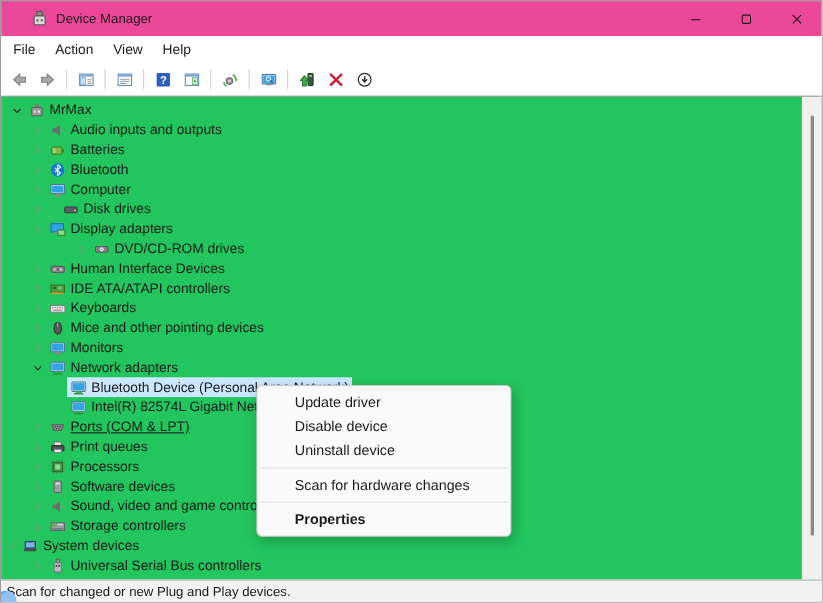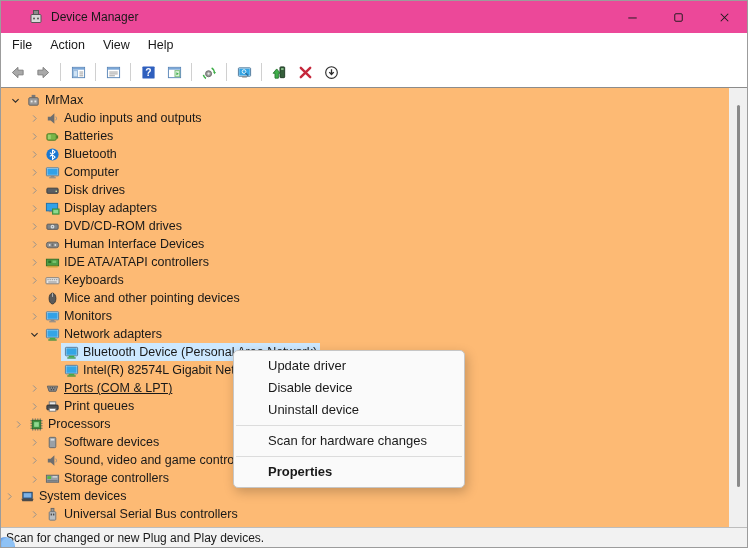--- a/index.html
+++ b/index.html
@@ -19,21 +19,21 @@
   .menubar{height:24px;display:flex;align-items:center;padding-left:2px;background:#fff;}
   .mb-item{padding:3px 9px;font-size:12.5px;color:#191919;}
 
   
   .toolbar{height:30px;display:flex;align-items:center;padding-left:3px;background:#fff;border-bottom:1px solid #8c8c8c;}
   .tb-btn{width:24px;height:24px;display:flex;align-items:center;justify-content:center;margin:0 1px;}
   .tb-btn svg{width:17px;height:17px;}
   .tb-sep{width:1px;height:18px;background:#d0d0d0;margin:0 4px;}
 
   
-  .content{position:relative;height:439px;background:#fdba74;}
+  .content{position:relative;height:439px;background:#22c55e;}
   .tree{padding-top:3px;}
   .tree-row{height:18px;display:flex;align-items:center;font-size:12.5px;color:#191919;white-space:nowrap;}
   .tw{width:16px;height:16px;flex:0 0 16px;display:flex;align-items:center;justify-content:center;}
   .tw svg{width:11px;height:11px;}
   .row-inner{display:flex;align-items:center;height:18px;}
   .row-inner.selected{background:var(--sel,#cce8ff);}
   .ticon{width:16px;height:16px;flex:0 0 16px;margin:0 2px 0 2px;display:flex;align-items:center;justify-content:center;}
   .ticon svg{width:15px;height:15px;}
   .tlabel{padding:0 3px 0 2px;}
 
@@ -287,21 +287,21 @@
               <svg viewBox="0 0 16 16">
                 <rect x="1.5" y="3" width="13" height="8.5" rx="0.5" fill="#cfe8f7" stroke="#4d789a"></rect>
                 <rect x="2.5" y="4" width="11" height="6.5" fill="#31a1e8"></rect>
                 <rect x="6" y="11.5" width="4" height="1.4" fill="#8a8a8a"></rect>
                 <rect x="4.5" y="13" width="7" height="1.2" fill="#8a8a8a"></rect>
               </svg>
             </span>
             <span class="tlabel">Computer</span>
           </span>
         </div>
-        <div class="tree-row" style="padding-left: 25px;">
+        <div class="tree-row" style="padding-left: 25px; gap: 12px;">
           <span class="tw">
             <svg viewBox="0 0 16 16">
               <path d="M6 3.5l4.5 4.5L6 12.5" fill="none" stroke="#8f8f8f" stroke-width="1.4"></path>
             </svg>
           </span>
           <span class="row-inner">
             <span class="ticon">
               <svg viewBox="0 0 16 16">
                 <rect x="2" y="5.5" width="12" height="5.5" rx="1" fill="#5b5f63" stroke="#3a3d40"></rect>
                 <circle cx="12" cy="8.8" r="0.9" fill="#cfe3a0"></circle>
@@ -322,21 +322,21 @@
               <svg viewBox="0 0 16 16">
                 <rect x="1.5" y="2.5" width="12" height="8" fill="#31a1e8" stroke="#1d6fa8"></rect>
                 <rect x="4" y="10.5" width="5" height="1.4" fill="#8a8a8a"></rect>
                 <rect x="8" y="8.5" width="7" height="5.5" fill="#5cb85c" stroke="#3c8a3c"></rect>
                 <rect x="9" y="9.5" width="5" height="3.5" fill="#8fd98f"></rect>
               </svg>
             </span>
             <span class="tlabel">Display adapters</span>
           </span>
         </div>
-        <div class="tree-row" style="padding-left: 25px;">
+        <div class="tree-row" style="padding-left: 25px; margin-left: 40px;">
           <span class="tw">
             <svg viewBox="0 0 16 16">
               <path d="M6 3.5l4.5 4.5L6 12.5" fill="none" stroke="#8f8f8f" stroke-width="1.4"></path>
             </svg>
           </span>
           <span class="row-inner">
             <span class="ticon">
               <svg viewBox="0 0 16 16">
                 <rect x="2" y="5.5" width="12" height="5.5" rx="1" fill="#808487" stroke="#55585b"></rect>
                 <circle cx="8" cy="8.2" r="2" fill="#d9dde0"></circle>
@@ -517,21 +517,21 @@
             <span class="ticon">
               <svg viewBox="0 0 16 16">
                 <rect x="4.5" y="3" width="7" height="3.5" fill="#e8e8e8" stroke="#777"></rect>
                 <rect x="2" y="6.5" width="12" height="5" rx="0.8" fill="#4c4f52" stroke="#2e3033"></rect>
                 <rect x="4.5" y="10" width="7" height="3" fill="#fff" stroke="#777"></rect>
               </svg>
             </span>
             <span class="tlabel">Print queues</span>
           </span>
         </div>
-        <div class="tree-row" style="padding-left: 9px;">
+        <div class="tree-row" style="padding-left: 25px;">
           <span class="tw">
             <svg viewBox="0 0 16 16">
               <path d="M6 3.5l4.5 4.5L6 12.5" fill="none" stroke="#8f8f8f" stroke-width="1.4"></path>
             </svg>
           </span>
           <span class="row-inner">
             <span class="ticon">
               <svg viewBox="0 0 16 16">
                 <g stroke="#6b6b6b">
                   <path d="M4 1.5v2M6.7 1.5v2M9.4 1.5v2M12 1.5v2M4 12.5v2M6.7 12.5v2M9.4 12.5v2M12 12.5v2M1.5 4h2M1.5 6.7h2M1.5 9.4h2M1.5 12h2M12.5 4h2M12.5 6.7h2M12.5 9.4h2M12.5 12h2"></path>

